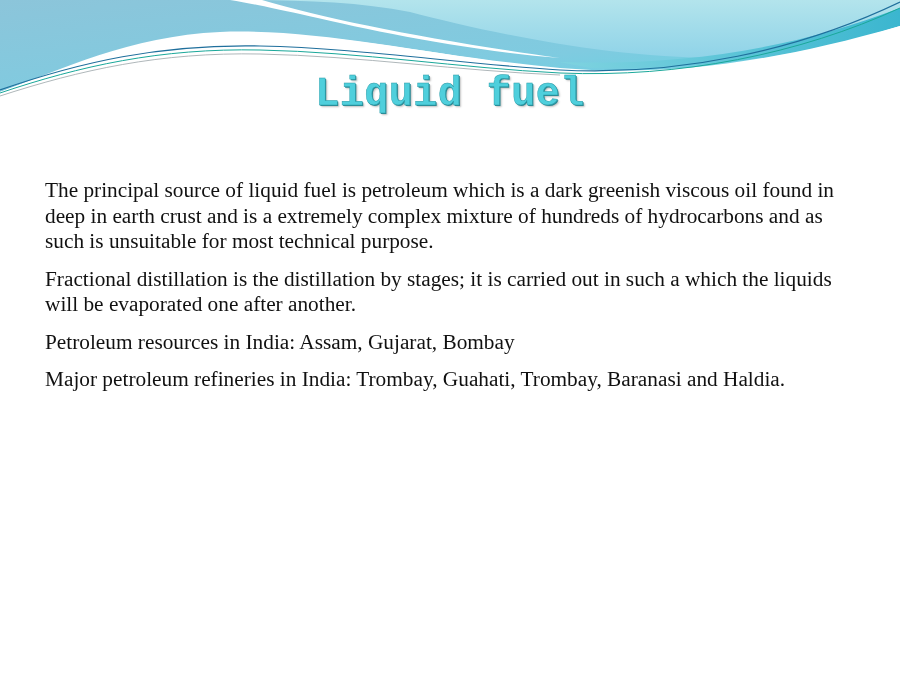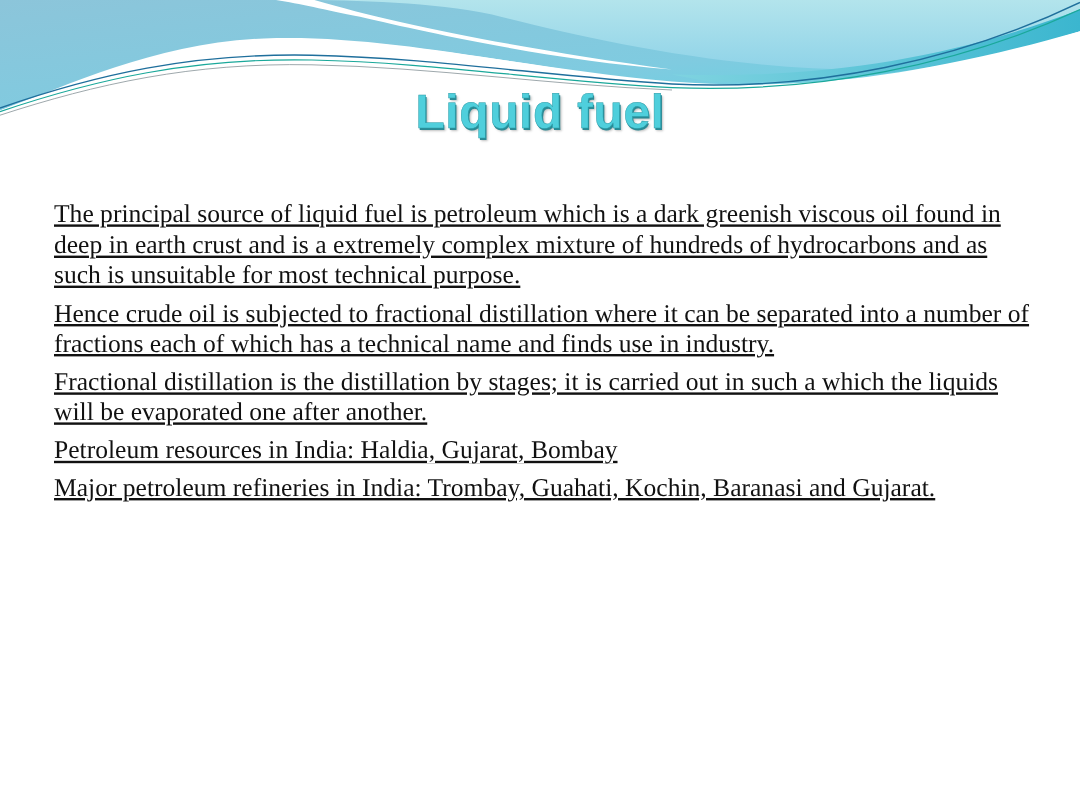--- a/index.html
+++ b/index.html
@@ -20,41 +20,40 @@
       top: 0;
       width: 900px;
       height: 110px;
     }
     .title {
       position: absolute;
       left: 0;
       top: 72px;
       width: 900px;
       text-align: center;
-      font-family: Liberation Sans, sans-serif;
+      font-family: Liberation Mono, monospace;
       font-weight: bold;
       font-size: 40px;
       letter-spacing: 0.5px;
       color: #4fcfdc;
       text-shadow: 1px 1px 0 #2a8a95, 2px 2px 2px rgba(0,0,0,0.25);
       -webkit-text-stroke: 0.4px #2a9aa6;
     }
     .body {
       position: absolute;
       left: 45px;
       top: 166px;
       width: 820px;
       font-family: "Liberation Serif", "DejaVu Serif", serif;
       font-size: 21.3px;
       line-height: 25.5px;
       color: #111111;
     }
     .para {
-      margin: 0 0 6px 0;
-      text-decoration: underline;
+      margin: 12px 0 6px 0;
     }
   </style>
 </head>
 <body>
 
 <div class="slide">
 
   <svg class="wave" viewBox="0 0 900 110" preserveAspectRatio="none">
     <defs>
       <linearGradient id="gLeft" x1="0" y1="0" x2="1" y2="1">
@@ -86,19 +85,18 @@
 
     <path d="M0,90 C80,62 160,44 260,46 C360,48 460,64 560,70 C680,76 800,50 900,2" fill="none" stroke="#1f6f9c" stroke-width="1.2"></path>
     <path d="M0,93 C80,66 160,48 260,50 C360,52 460,68 560,73 C680,78 800,54 900,8" fill="none" stroke="#1aa89a" stroke-width="1"></path>
     <path d="M0,96 C80,70 160,52 260,54 C360,56 460,71 560,75" fill="none" stroke="#9aa4a8" stroke-width="0.8"></path>
   </svg>
 
   <div class="title">Liquid fuel</div>
 
   <div class="body">
     <p class="para">The principal source of liquid fuel is petroleum which is a dark greenish viscous oil found in deep in earth crust and is a extremely complex mixture of hundreds of hydrocarbons and as such is unsuitable for most technical purpose.</p>
-    <p class="para">Hence crude oil is subjected to fractional distillation where it can be separated into a number of fractions each of which has a technical name and finds use in industry.</p>
     <p class="para">Fractional distillation is the distillation by stages; it is carried out in such a which the liquids will be evaporated one after another.</p>
-    <p class="para">Petroleum resources in India: Haldia, Gujarat, Bombay</p>
-    <p class="para">Major petroleum refineries in India: Trombay, Guahati, Kochin, Baranasi and Gujarat.</p>
+    <p class="para">Petroleum resources in India: Assam, Gujarat, Bombay</p>
+    <p class="para">Major petroleum refineries in India: Trombay, Guahati, Trombay, Baranasi and Haldia.</p>
   </div>
 
 </div>
 
 </body></html>

